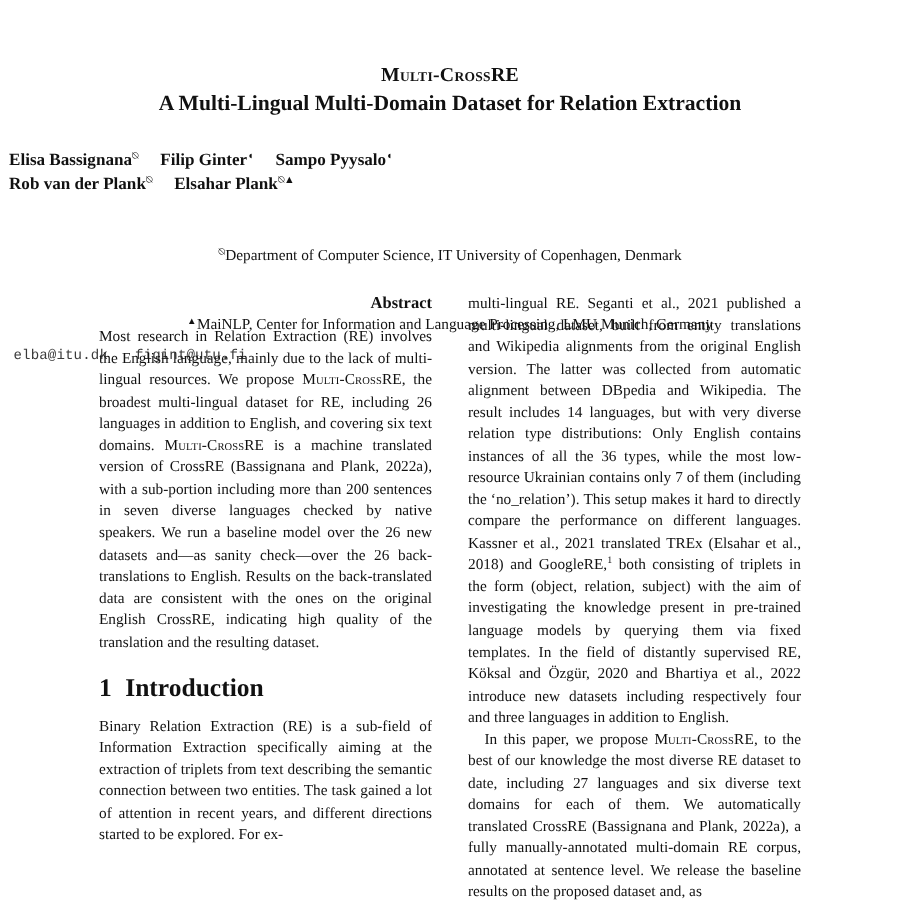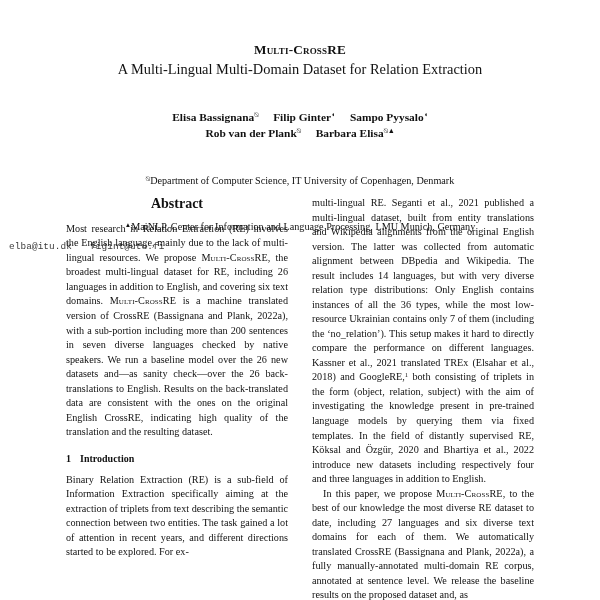--- a/index.html
+++ b/index.html
@@ -30,29 +30,29 @@
   }
   .title-line1 {
     font-size: 13.2px;
     font-weight: bold;
     font-variant: small-caps;
     letter-spacing: 0.2px;
     line-height: 1.25;
   }
   .title-line2 {
     font-size: 14.4px;
-    font-weight: normal;
+    font-weight: bold;
     line-height: 1.3;
     margin-top: 1px;
   }
 
   
   .authors {
-    text-align: center;
-    margin-top: 31px;
+    text-align: left;
+    margin-top: 21px;
     font-size: 11.4px;
     font-weight: bold;
     line-height: 1.42;
   }
   .author {
     white-space: nowrap;
     display: inline-block;
     margin: 0 6px;
   }
   .mark {
@@ -100,39 +100,39 @@
     position: absolute;
     top: 0;
     width: 222px;
     height: 404px;
     overflow: hidden;
   }
   .col-left  { left: 66px; }
   .col-right { left: 312px; }
 
   .abstract-head {
-    text-align: center;
-    font-size: 14px;
+    text-align: right;
+    font-size: 11px;
     font-weight: bold;
     margin: 0 0 9px 0;
     line-height: 1.2;
   }
   p.body-text {
     margin: 0;
     font-size: 10.2px;
     line-height: 1.425;
     text-align: justify;
     text-justify: inter-word;
     hyphens: manual;
   }
   p.body-text + p.body-text { margin-top: 0; }
   .indent { text-indent: 11px; }
 
   .sec-head {
-    font-size: 10px;
+    font-size: 17px;
     font-weight: bold;
     margin: 13px 0 8px 0;
     line-height: 1.2;
   }
   .sec-head .num { margin-right: 9px; }
 
   .sc {
     font-variant: small-caps;
     letter-spacing: 0.1px;
   }
@@ -153,21 +153,21 @@
   </div>
 
   <div class="authors">
     <div>
       <span class="author"><span>Elisa Bassignana</span><span class="mark">⍉</span></span>
       <span class="author"><span>Filip Ginter</span><span class="mark">◖</span></span>
       <span class="author"><span>Sampo Pyysalo</span><span class="mark">◖</span></span>
     </div>
     <div>
       <span class="author"><span>Rob van der Plank</span><span class="mark">⍉</span></span>
-      <span class="author"><span>Barbara Elisa</span><span class="mark">⍉▲</span></span>
+      <span class="author"><span>Elsahar Plank</span><span class="mark">⍉▲</span></span>
     </div>
   </div>
 
   <div class="affils">
     <div class="affil"><span class="mark">⍉</span><span>Department of Computer Science, IT University of Copenhagen, Denmark</span></div>
     <div class="affil"><span class="mark tri">▲</span><span>MaiNLP, Center for Information and Language Processing, LMU Munich, Germany</span></div>
   </div>
 
   <div class="emails">
     <span>elba@itu.dk</span><span>figint@utu.fi</span>

